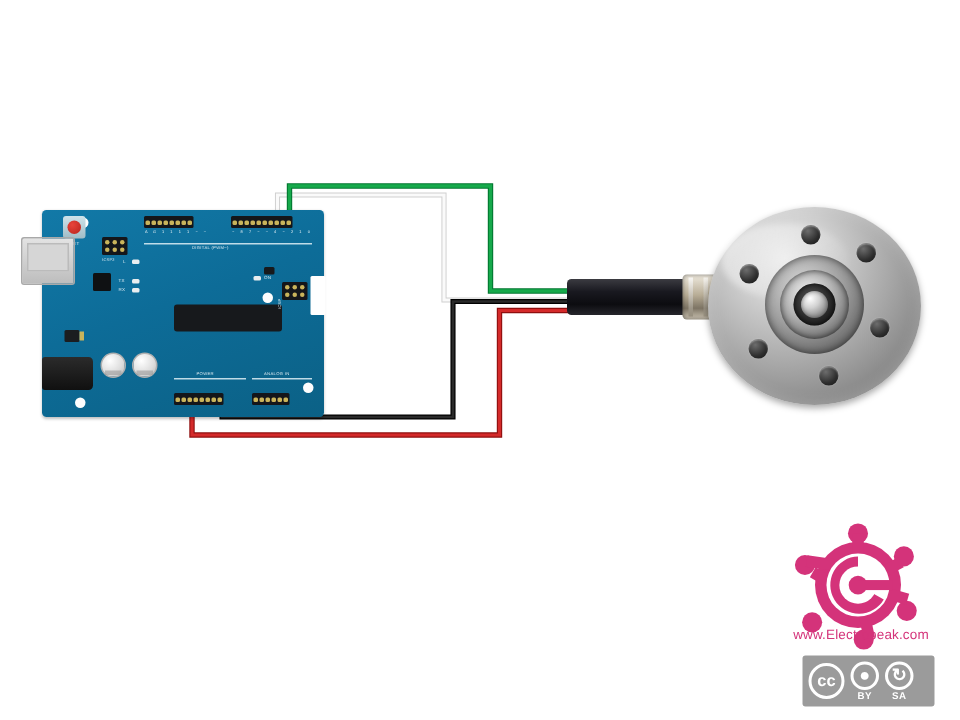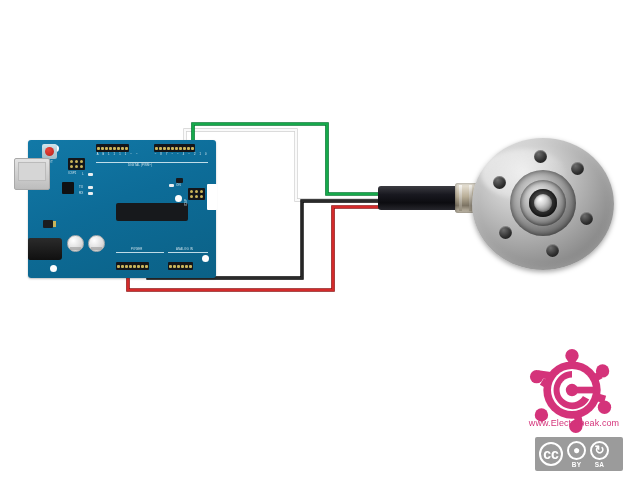--- a/index.html
+++ b/index.html
@@ -159,21 +159,21 @@
     color:#d4337a;font-size:9px;letter-spacing:.1px;
   }
   #cc-badge{
     position:absolute;left:535px;top:437px;width:88px;height:34px;
     background:#9b9b9b;border-radius:2px;display:flex;align-items:center;
     padding:0 4px;box-sizing:border-box;gap:4px;
   }
   .cc-circ{
     width:24px;height:24px;border-radius:50%;border:2.5px solid #fff;
     display:flex;align-items:center;justify-content:center;
-    color:#fff;font-size:14px;font-weight:bold;box-sizing:border-box;
+    color:#fff;font-size:11px;font-weight:bold;box-sizing:border-box;
   }
   .cc-small{width:19px;height:19px;font-size:12px;border-width:2px;}
   .cc-col{display:flex;flex-direction:column;align-items:center;gap:1px;}
   .cc-col span{color:#fff;font-size:6.5px;font-weight:bold;letter-spacing:.3px;}
 </style>
 </head>
 <body style="background: rgb(255, 255, 255);">
 
 <div id="stage">
 

